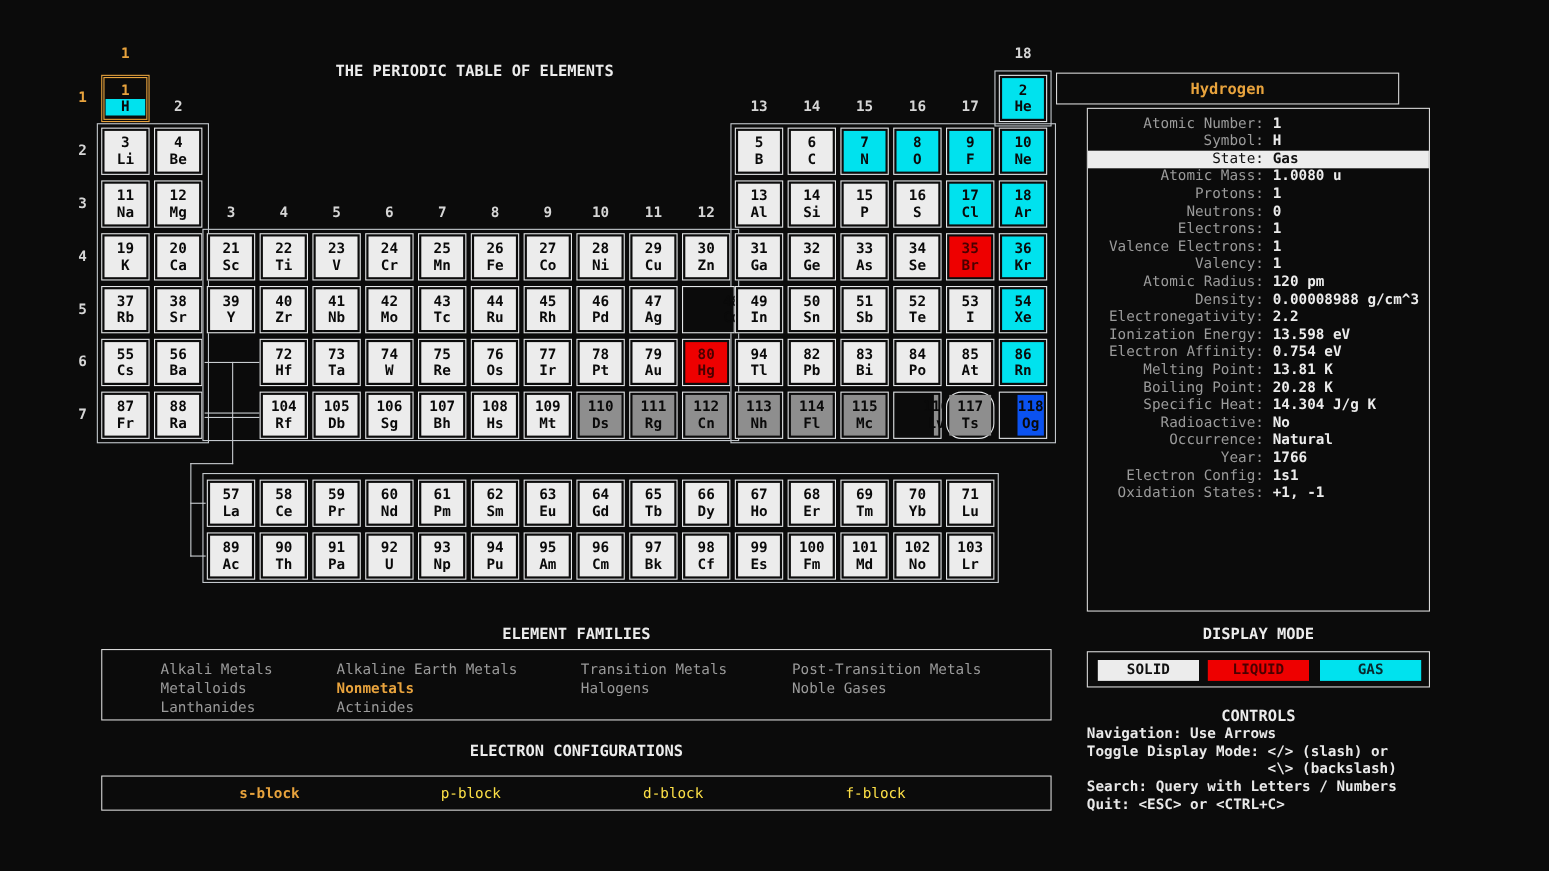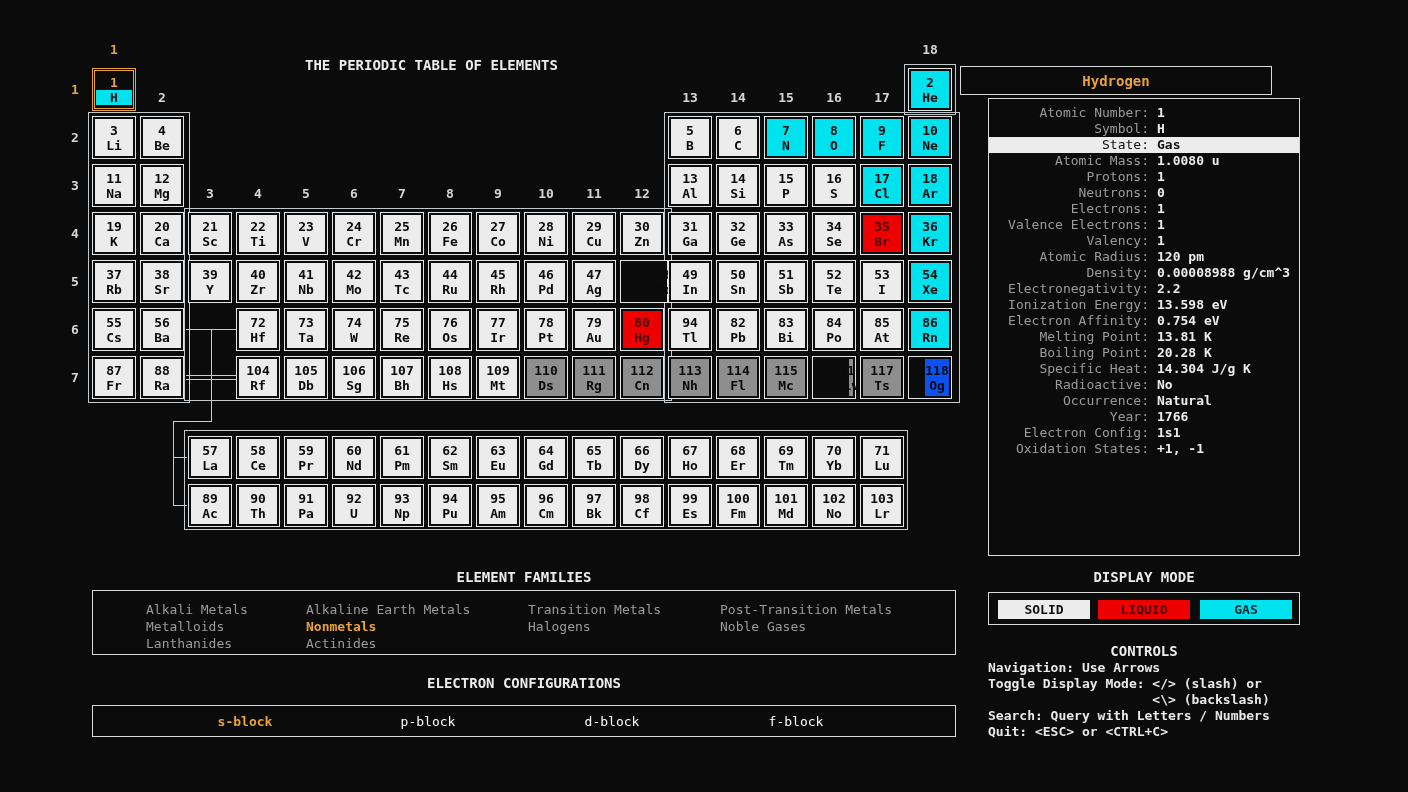--- a/index.html
+++ b/index.html
@@ -42,21 +42,21 @@
   .info-row.hl{background:#ECECEC;}
   .info-row.hl .info-label,.info-row.hl .info-value{color:#101010;}
 
   
   #families-box{left:92px;top:590px;width:864px;height:65px;}
   .family{position:absolute;font-size:13px;color:#9B9B9B;white-space:pre;}
   .family.accent{font-weight:700;}
 
   
   #config-box{left:92px;top:705px;width:864px;height:32px;}
-  .config-item{position:absolute;top:8px;transform:translateX(-50%);font-size:13px;color:#ffffff;white-space:pre;}
+  .config-item{position:absolute;top:8px;transform:translateX(-50%);font-size:13px;color:#fde047;white-space:pre;}
   .config-item.accent{font-weight:700;}
 
   
   #display-box{left:988px;top:592px;width:312px;height:33px;}
   .mode-btn{position:absolute;top:7px;width:92px;height:19px;line-height:19px;
             text-align:center;font-size:13px;font-weight:700;}
   .mode-solid{left:9px;background:#ECECEC;color:#101010;}
   .mode-liquid{left:109px;background:#EE0000;color:#4A0000;}
   .mode-gas{left:211px;background:#00E2EE;color:#0A2A2E;}
 
@@ -595,21 +595,21 @@
           <span class="num">115</span>
           <span class="sym">Mc</span>
         </div>
       </div>
       <div class="cell st-u" style="left: 812px; top: 356px; padding-left: 36px;">
         <div class="fill">
           <span class="num">116</span>
           <span class="sym">Lv</span>
         </div>
       </div>
-      <div class="cell st-u" style="left: 860px; top: 356px;">
+      <div class="cell st-u" style="left: 860px; top: 356px; border-radius: 14px;">
         <div class="fill">
           <span class="num">117</span>
           <span class="sym">Ts</span>
         </div>
       </div>
       <div class="cell st-eg" style="left: 908px; top: 356px; padding-left: 16px;">
         <div class="fill">
           <span class="num">118</span>
           <span class="sym">Og</span>
         </div>

